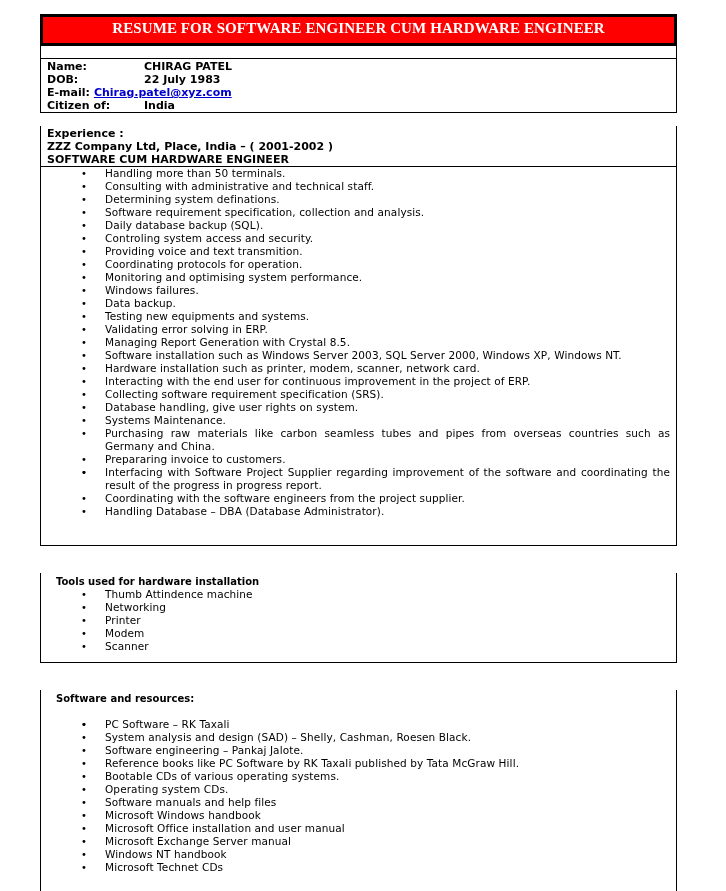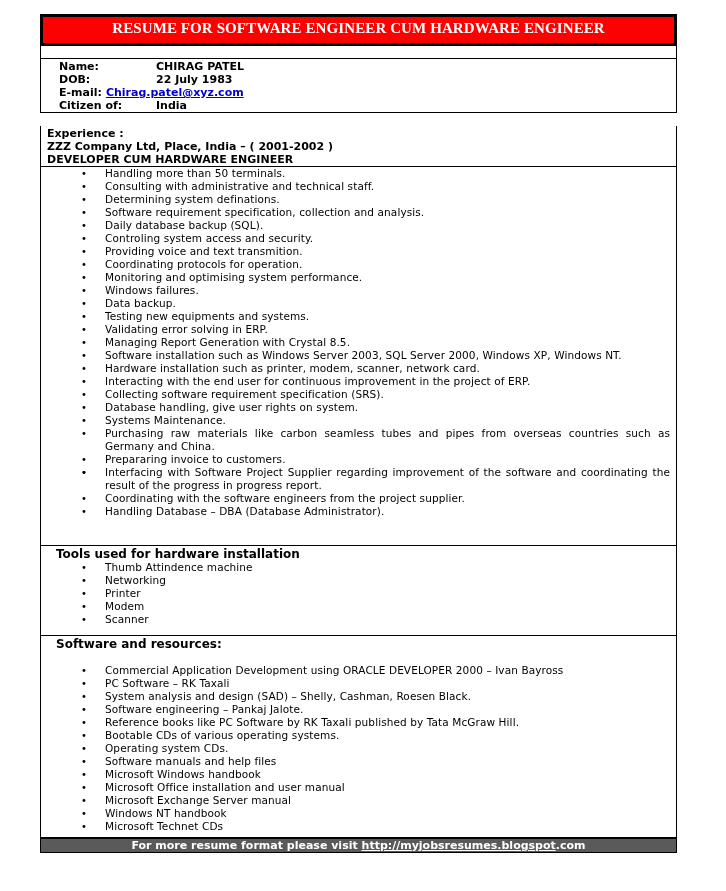--- a/index.html
+++ b/index.html
@@ -5,33 +5,33 @@
     html, body { margin: 0; padding: 0; background: #ffffff; }
     body { width: 726px; height: 891px; position: relative; font-family: "DejaVu Sans", sans-serif; color: #000; }
     .page { position: absolute; left: 40px; top: 14px; width: 637px; }
     .title-bar {
       height: 26px; background: #ff0000; border: 3px solid #000000;
       color: #fff; font-family: "Liberation Serif", serif; font-weight: bold;
       font-size: 15px; text-align: center; line-height: 22px; letter-spacing: 0.1px;
     }
     .spacer-row { height: 12px; border-left: 1px solid #000; border-right: 1px solid #000; border-bottom: 1px solid #000; }
     .section { border-left: 1px solid #000; border-right: 1px solid #000; border-bottom: 1px solid #000; }
-    .info { padding: 1px 6px 0 18px; font-size: 11px; font-weight: bold; line-height: 13px; }
+    .info { padding: 1px 6px 0 6px; font-size: 11px; font-weight: bold; line-height: 13px; }
     .info-row { display: flex; height: 13px; }
     .info-label { width: 97px; }
     .email-link { color: #0000cc; text-decoration: underline; margin-left: 4px; }
     .exp { padding: 1px 6px 0 6px; font-size: 11px; font-weight: bold; line-height: 13px; height: 39px; border-bottom: 1px solid #000; border-left:1px solid #000; border-right:1px solid #000;margin-top:13px; }
     ul.bullets { list-style: none; margin: 0; padding: 0; }
     ul.bullets li {
       position: relative; font-size: 10.5px; line-height: 13px; padding-left: 64px;
       padding-right: 6px; text-align: justify; letter-spacing: 0.1px;
     }
     ul.bullets li .dot { position: absolute; left: 40px; top: 0; font-size: 10px; }
     .duties { height: 378px; }
-    .sec-head { padding: 2px 0 0 15px; font-size: 12px; font-weight: bold; line-height: 13px; }
+    .sec-head { padding: 2px 0 0 15px; font-size: 10px; font-weight: bold; line-height: 13px; margin-top: 27px; }
     .tools { height: 89px; }
     .software { height: 201px; }
     .footer {
       height: 13px; background: #5a5a5a; border: 1px solid #000; border-top: 1px solid #000;
       color: #fff; font-size: 11px; font-weight: bold; text-align: center; line-height: 13px;
     }
     .footer a { color: #fff; text-decoration: underline; }
   </style>
 </head>
 <body>
@@ -55,21 +55,21 @@
     </div>
     <div class="info-row">
       <span class="info-label">Citizen of:</span>
       <span>India</span>
     </div>
   </div>
 
   <div class="exp">
     <div>Experience :</div>
     <div>ZZZ Company Ltd, Place, India –  ( 2001-2002 )</div>
-    <div>DEVELOPER CUM HARDWARE ENGINEER</div>
+    <div>SOFTWARE CUM HARDWARE ENGINEER</div>
   </div>
 
   <div class="section duties">
     <ul class="bullets" id="duties-list">
         <li><span class="dot">•</span><span>Handling more than 50 terminals.</span></li>
         <li><span class="dot">•</span><span>Consulting with administrative and technical staff.</span></li>
         <li><span class="dot">•</span><span>Determining system definations.</span></li>
         <li><span class="dot">•</span><span>Software requirement specification, collection and analysis.</span></li>
         <li><span class="dot">•</span><span>Daily database backup (SQL).</span></li>
         <li><span class="dot">•</span><span>Controling system access and security.</span></li>
@@ -103,21 +103,21 @@
         <li><span class="dot">•</span><span>Networking</span></li>
         <li><span class="dot">•</span><span>Printer</span></li>
         <li><span class="dot">•</span><span>Modem</span></li>
         <li><span class="dot">•</span><span>Scanner</span></li>
       </ul>
   </div>
 
   <div class="section software">
     <div class="sec-head" style="margin-bottom:13px;">Software and resources:</div>
     <ul class="bullets" id="software-list">
-        <li><span class="dot">•</span><span>Commercial Application Development using ORACLE DEVELOPER 2000 – Ivan Bayross</span></li>
+        <li><span class="dot">•</span></li>
         <li><span class="dot">•</span><span>PC Software – RK Taxali</span></li>
         <li><span class="dot">•</span><span>System analysis and design (SAD) – Shelly, Cashman, Roesen Black.</span></li>
         <li><span class="dot">•</span><span>Software engineering – Pankaj Jalote.</span></li>
         <li><span class="dot">•</span><span>Reference books like PC Software by RK Taxali published by Tata McGraw Hill.</span></li>
         <li><span class="dot">•</span><span>Bootable CDs of various operating systems.</span></li>
         <li><span class="dot">•</span><span>Operating system CDs.</span></li>
         <li><span class="dot">•</span><span>Software manuals and help files</span></li>
         <li><span class="dot">•</span><span>Microsoft Windows handbook</span></li>
         <li><span class="dot">•</span><span>Microsoft Office installation and user manual</span></li>
         <li><span class="dot">•</span><span>Microsoft Exchange Server manual</span></li>

